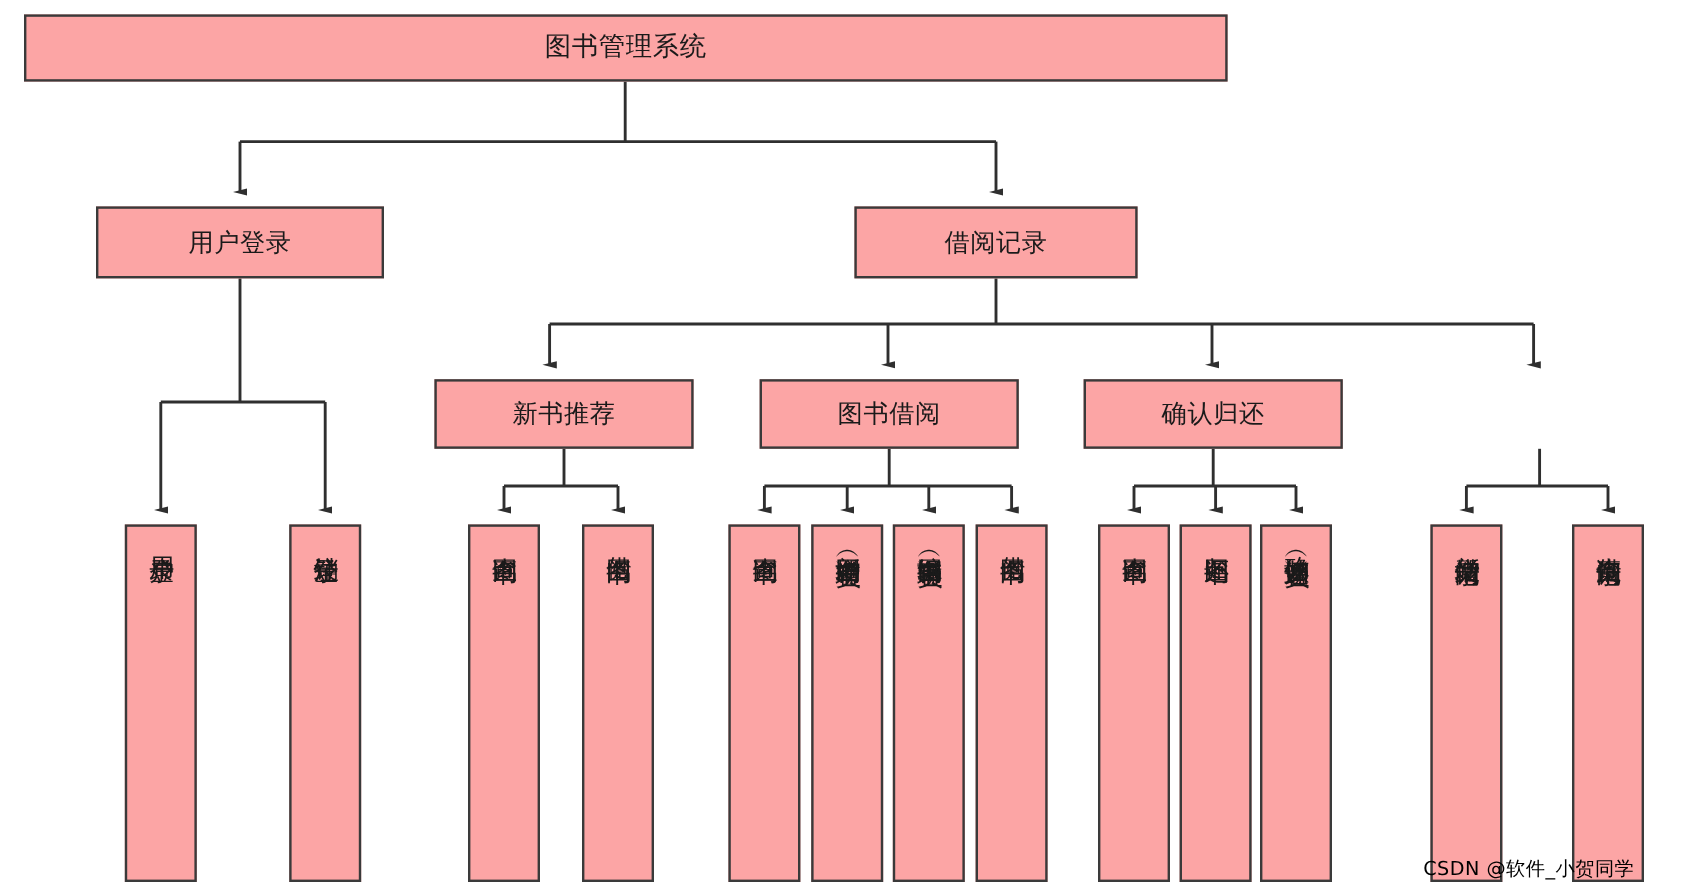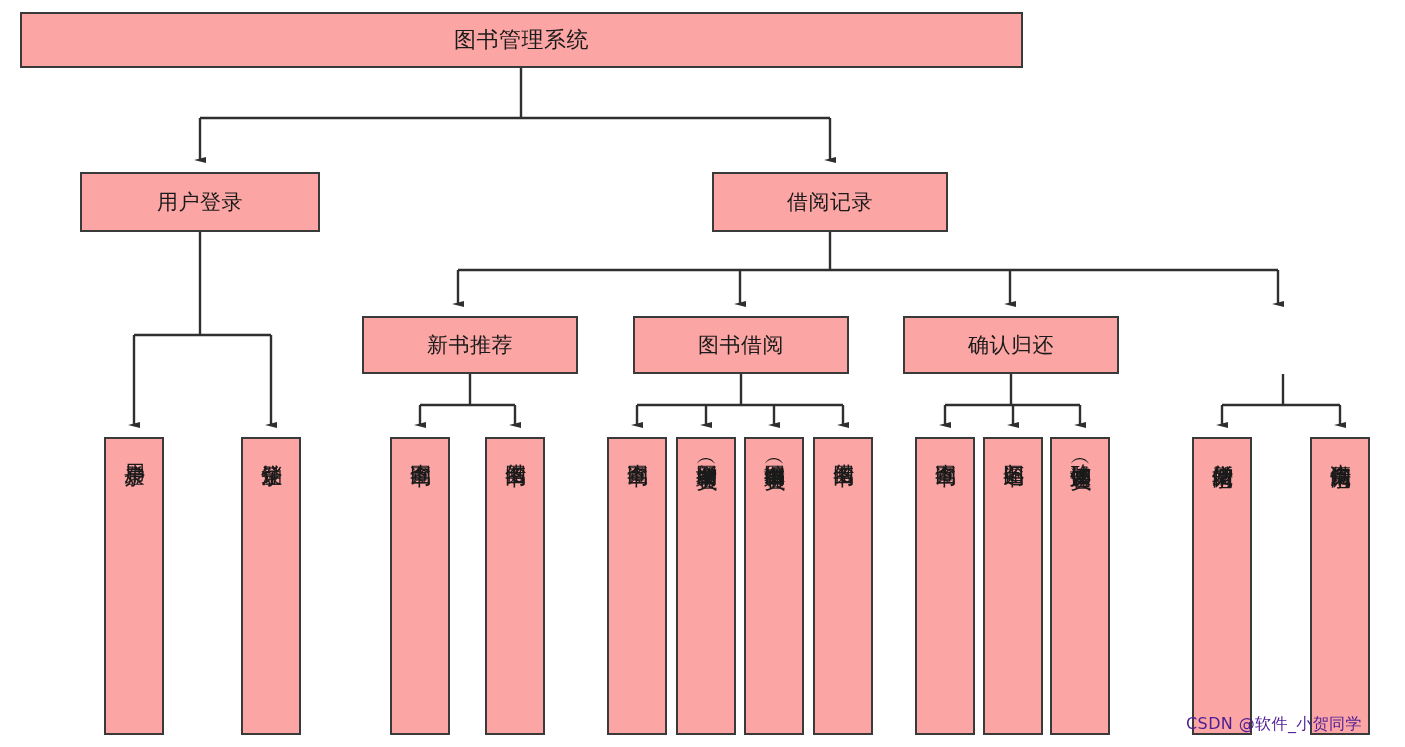--- a/index.html
+++ b/index.html
@@ -59,21 +59,21 @@
     letter-spacing: 1px;
   }
   .node.root .cap {
     font-size: 22px;
   }
   #watermark {
     position: absolute;
     left: 1186px;
     top: 714px;
     font-size: 16px;
-    color: #4c1d95;
+    color: #000000;
     letter-spacing: 0.4px;
     white-space: nowrap;
     z-index: 5;
     font-family: "DejaVu Sans", "Liberation Sans", sans-serif;
   }
 </style>
 </head>
 <body>
 
 <div id="canvas">

